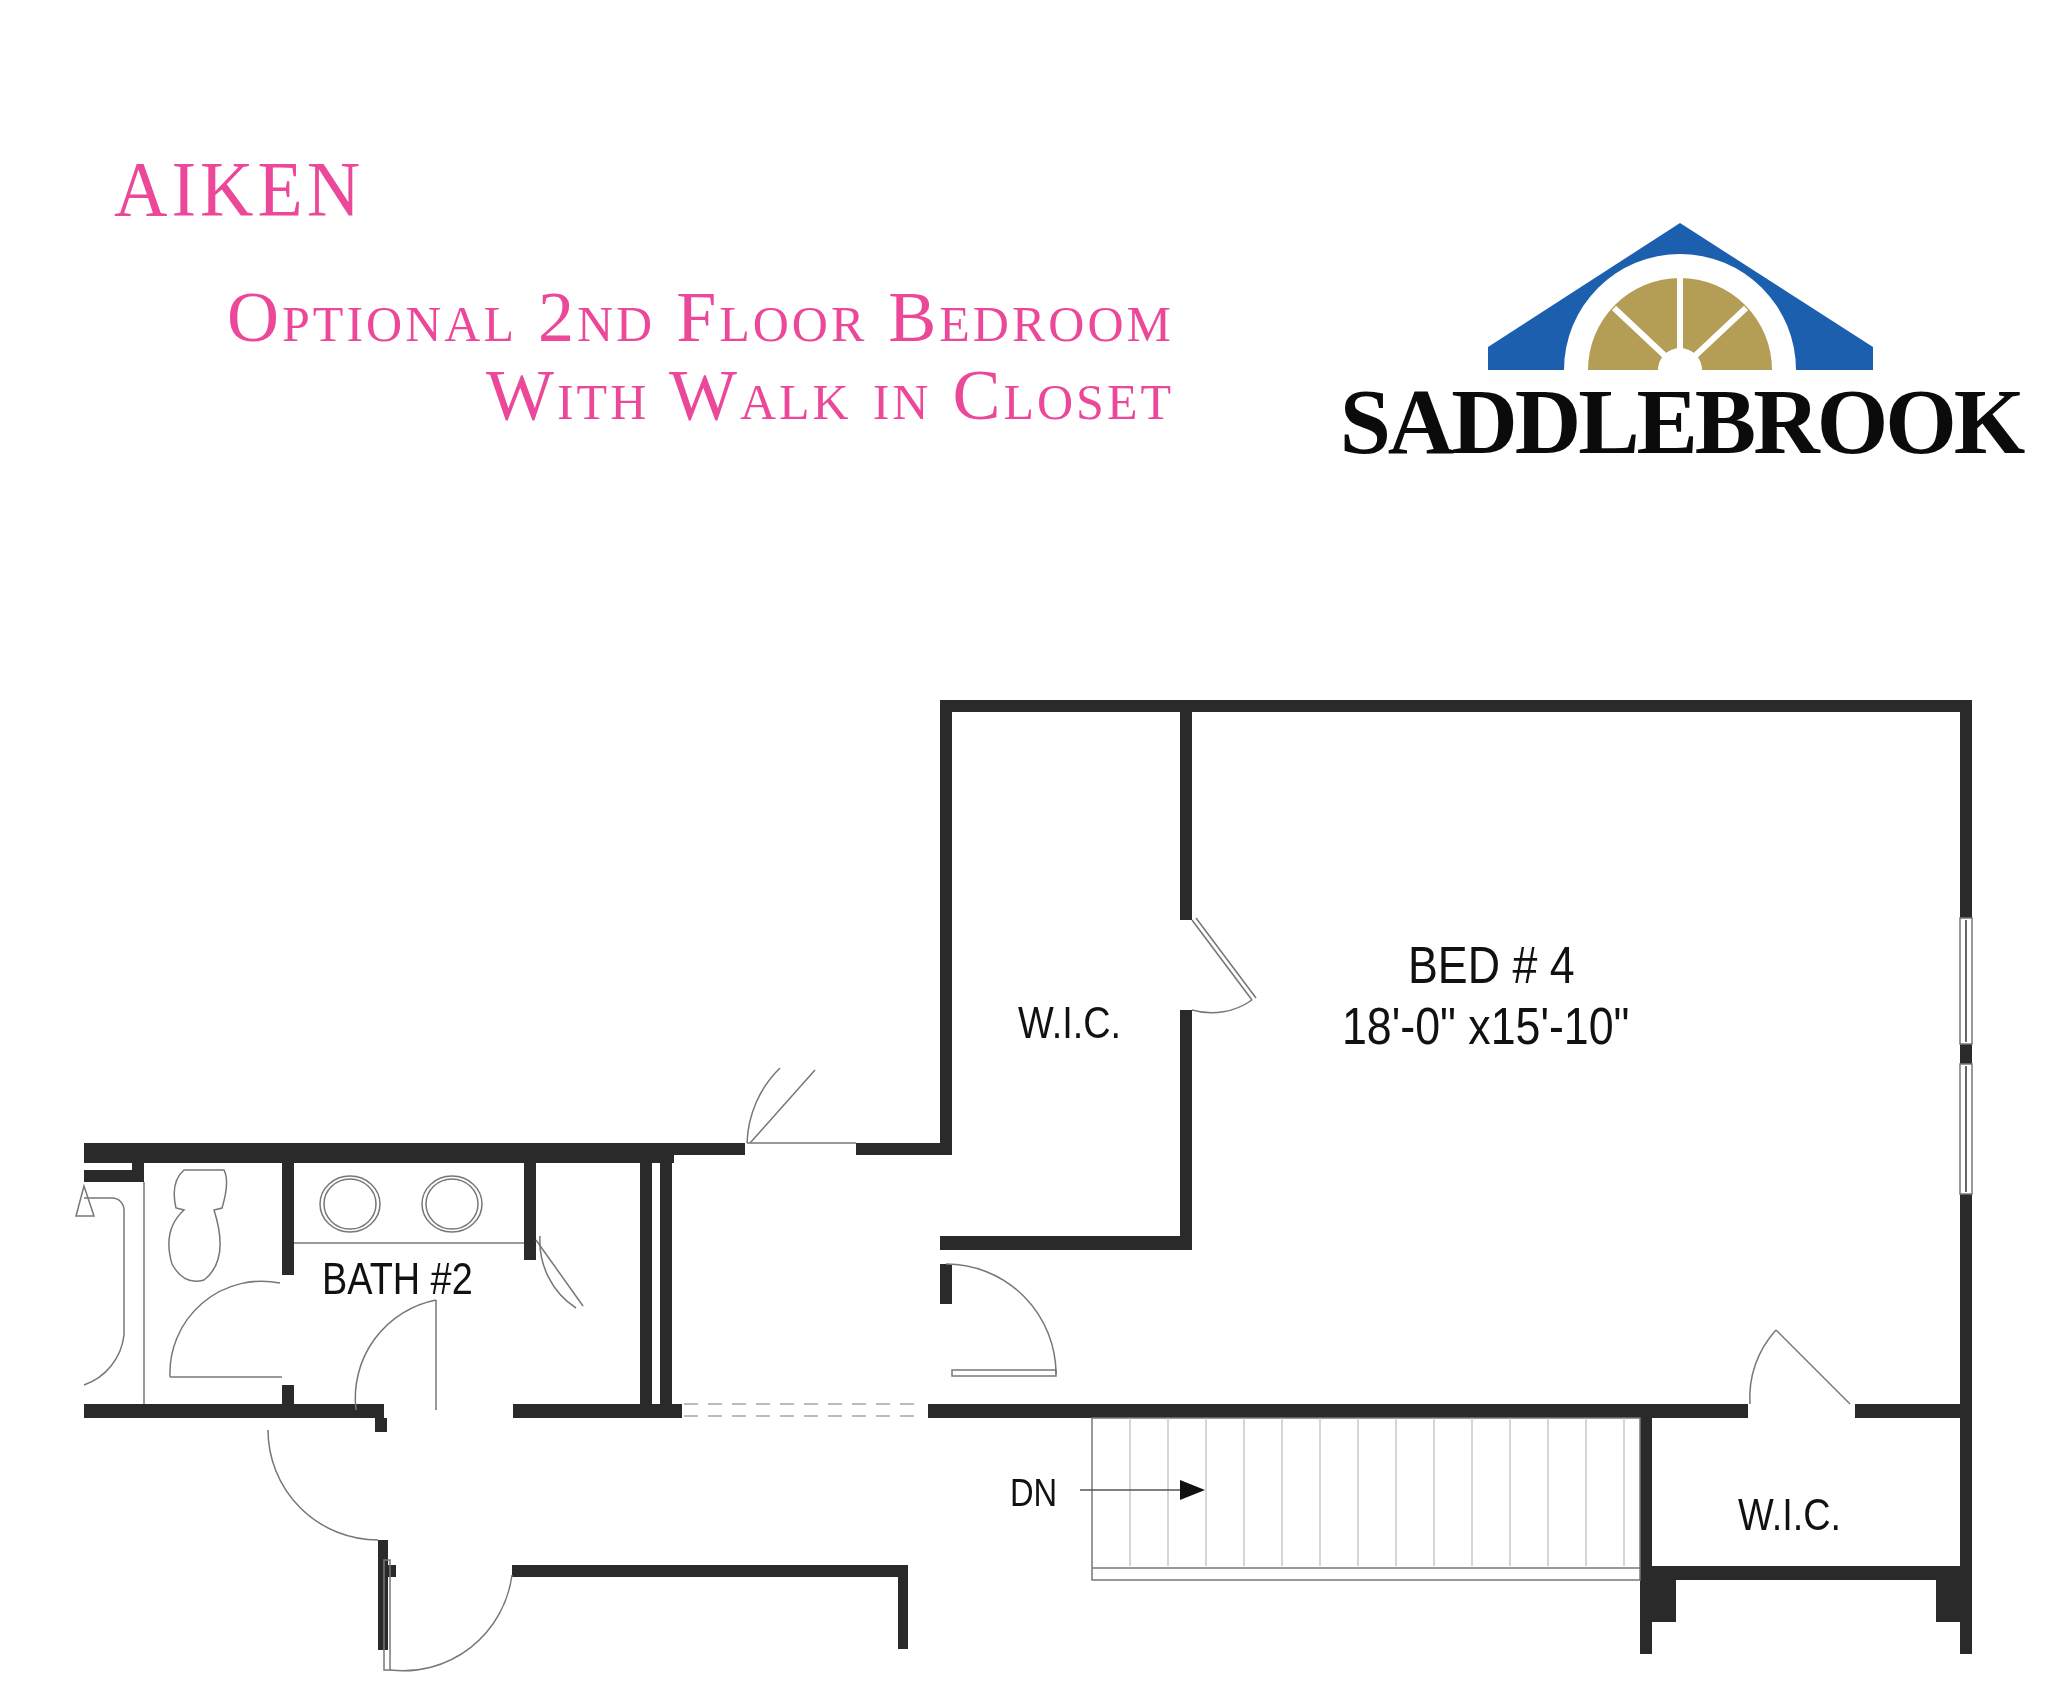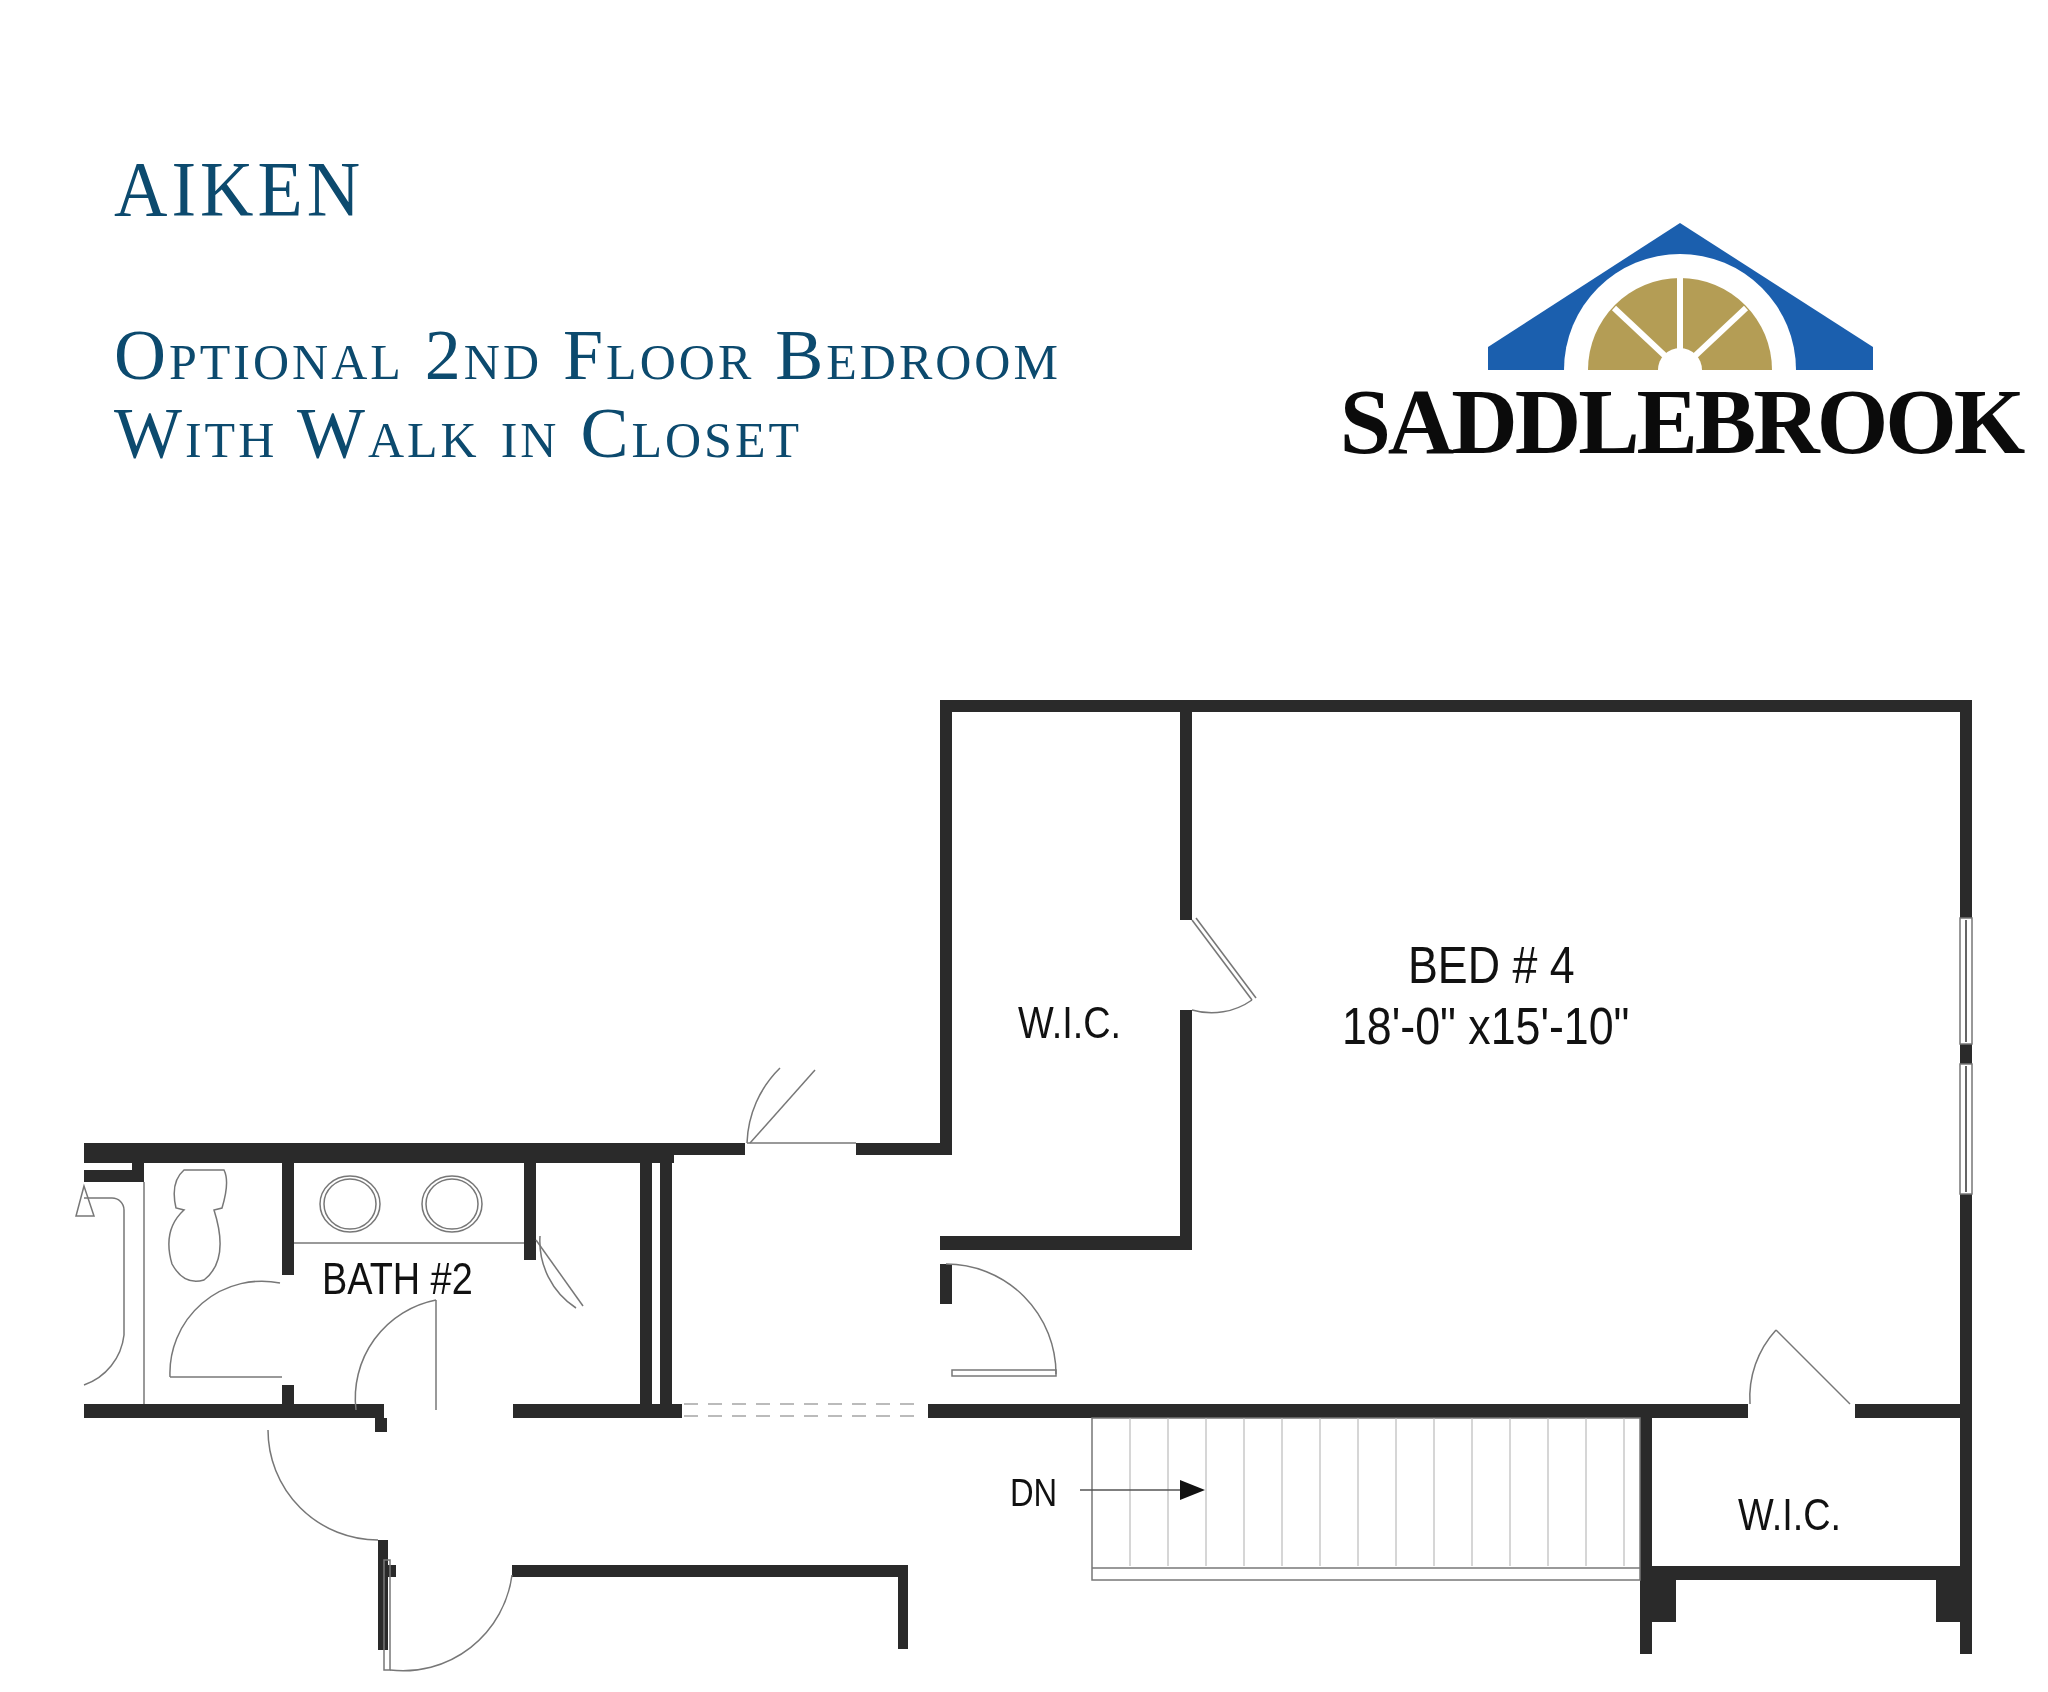--- a/index.html
+++ b/index.html
@@ -1,19 +1,19 @@
 <!DOCTYPE html>
 <html><head>
 <meta charset="utf-8">
 <style>
   html, body { margin: 0; padding: 0; background: #ffffff; }
   body { width: 2048px; height: 1692px; position: relative; overflow: hidden; font-family: "Liberation Sans", sans-serif; }
-  .title-block { position: absolute; left: 114px; top: 150px; color: #0c4a6e; font-family: "Liberation Serif", "DejaVu Serif", serif; }
+  .title-block { position: absolute; left: 114px; top: 150px; color: #ec4899; font-family: "Liberation Serif", "DejaVu Serif", serif; }
   .plan-name { font-size: 74px; letter-spacing: 4px; font-weight: normal; margin: 0; line-height: 1; transform: scaleY(1.05); transform-origin: left top; }
-  .plan-sub { margin-top: 92px; font-size: 72px; line-height: 78px; font-variant: small-caps; letter-spacing: 3px; width: 1060px; }
+  .plan-sub { margin-top: 54px; font-size: 72px; line-height: 78px; font-variant: small-caps; letter-spacing: 3px; width: 1060px; text-align: right; }
   .logo { position: absolute; left: 1300px; top: 220px; width: 690px; height: 240px; margin-left: 36px; }
   .logo-word { position: absolute; left: 0; top: 148px; width: 690px; text-align: center; font-family: "Liberation Serif", "DejaVu Serif", serif; font-weight: bold; font-size: 92px; letter-spacing: -3px; color: #0b0b0b; transform: scaleY(1.02); }
   svg.plan { position: absolute; left: 0; top: 0; }
   .room-label { position: absolute; font-family: "Liberation Sans", sans-serif; color: #111; white-space: nowrap; transform: scaleX(0.86); transform-origin: left top; }
 </style>
 </head>
 <body>
 
 <div class="title-block">
   <h1 class="plan-name">AIKEN</h1>

